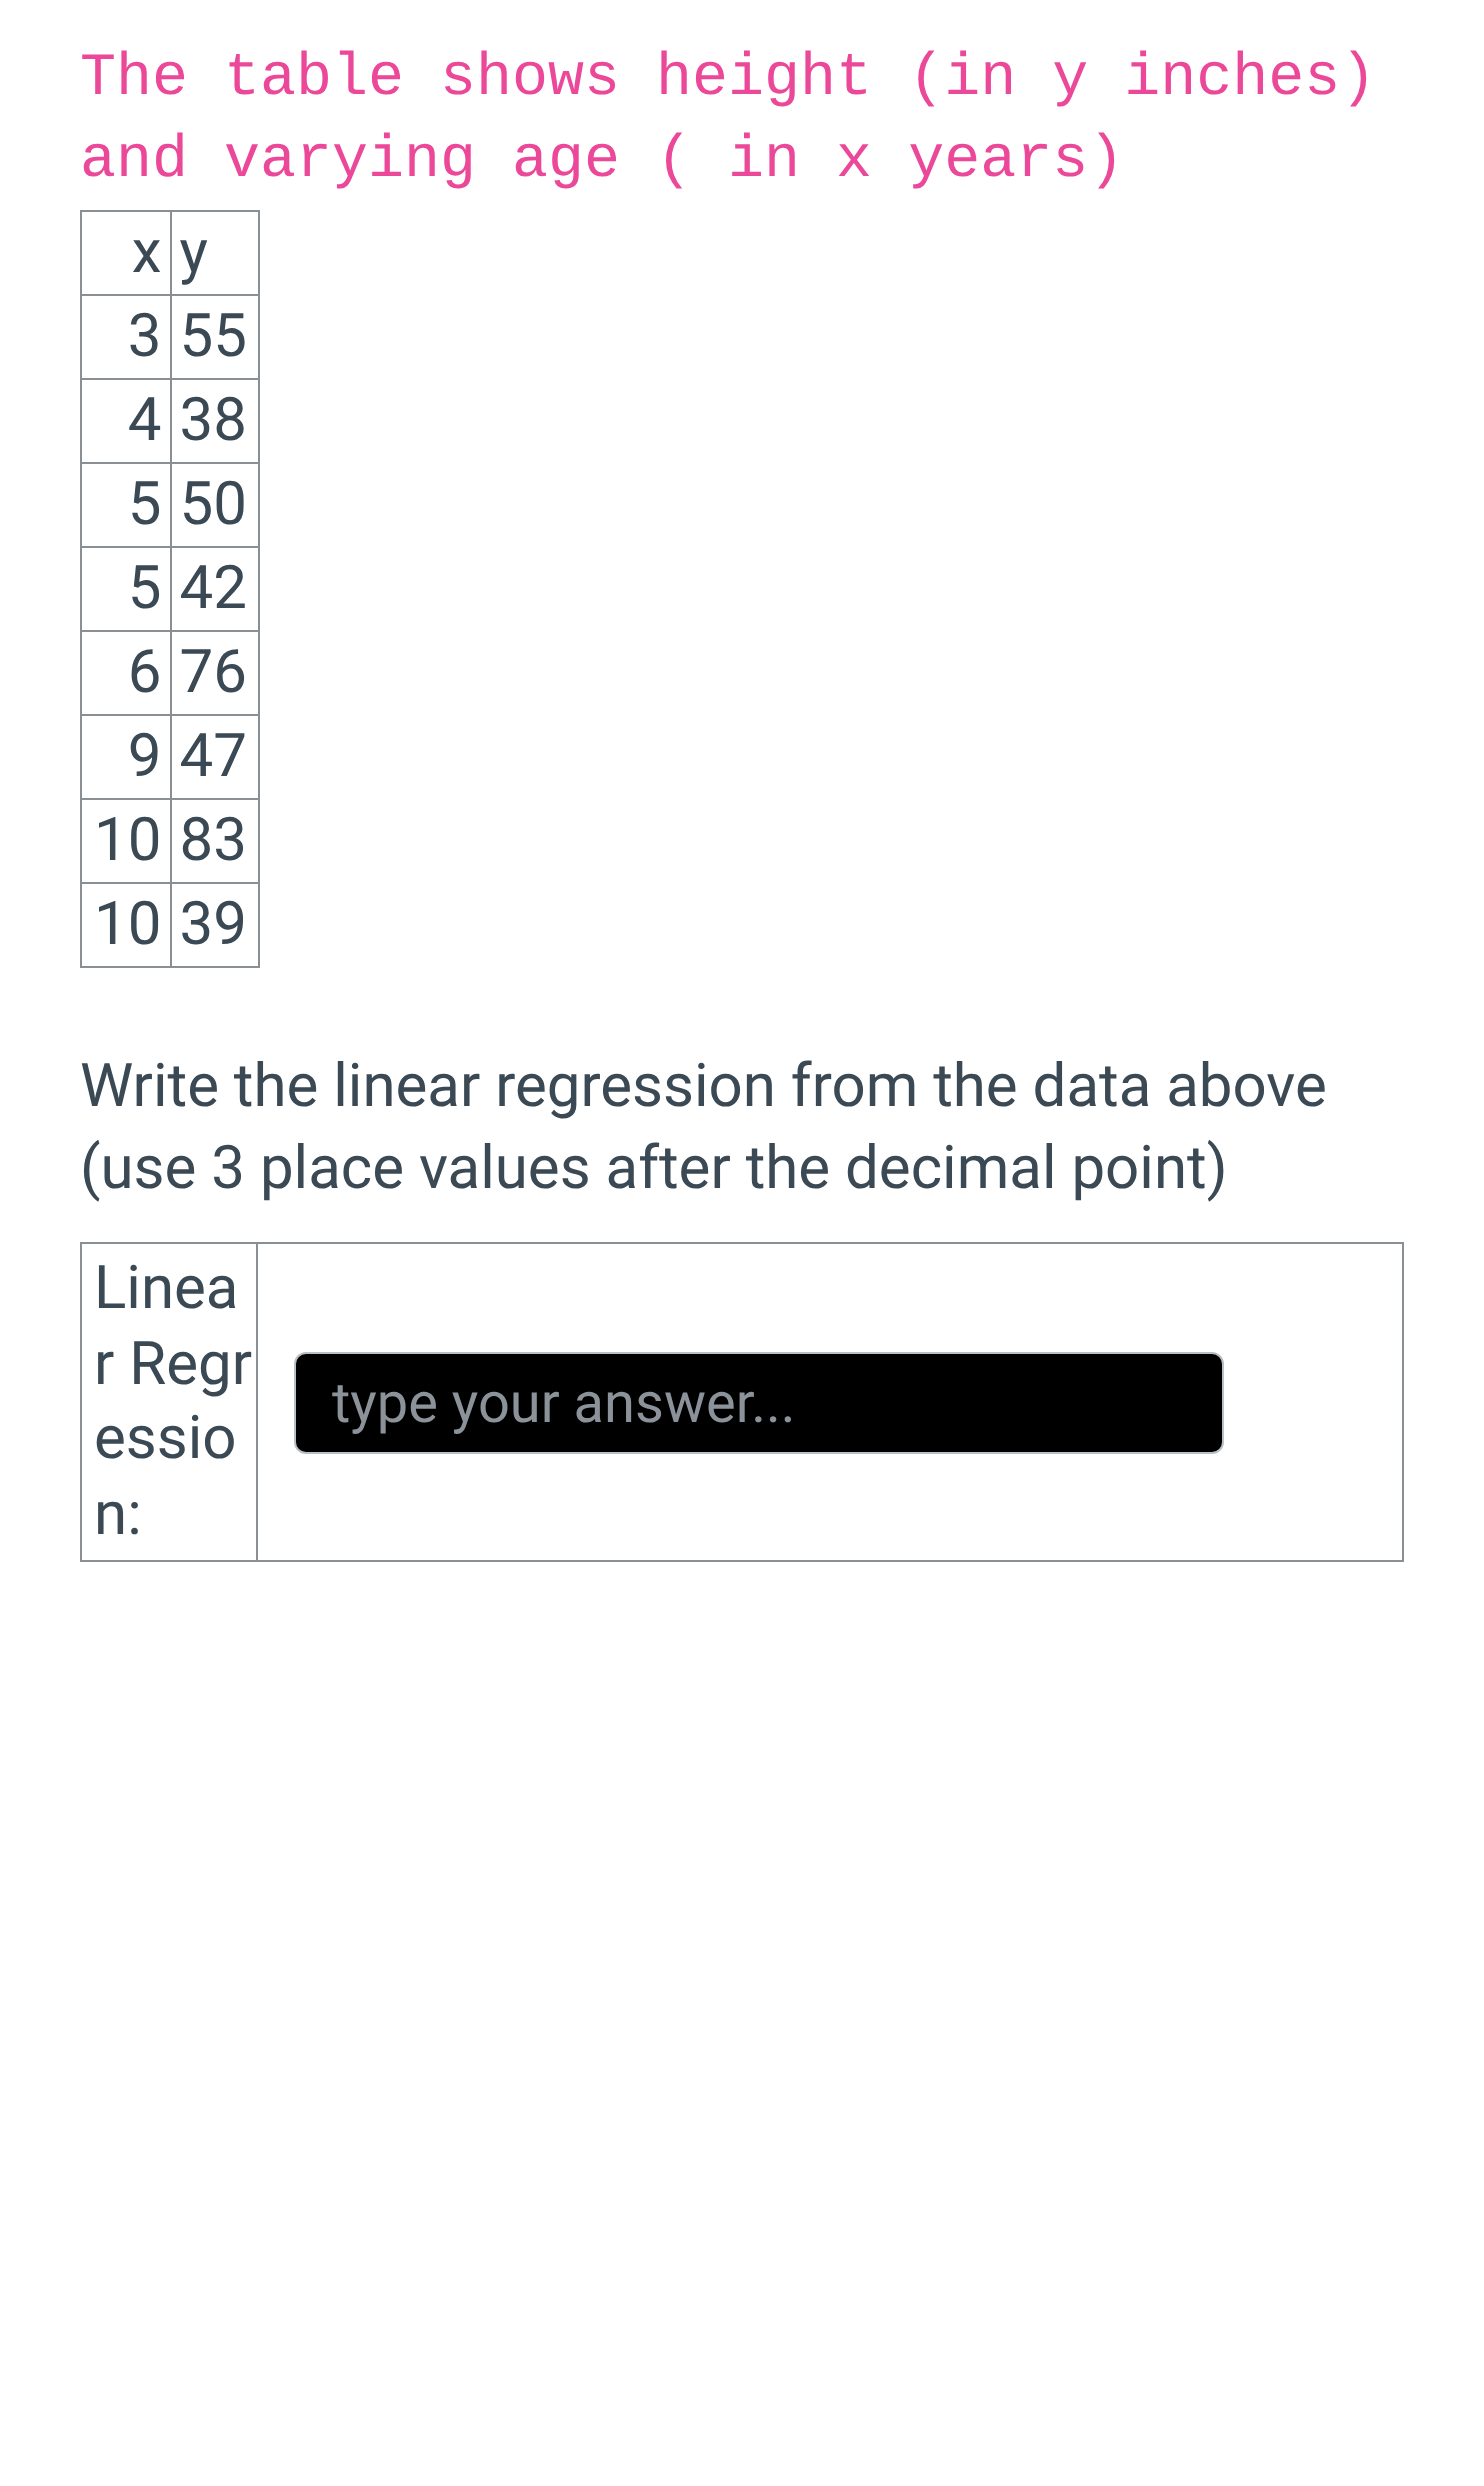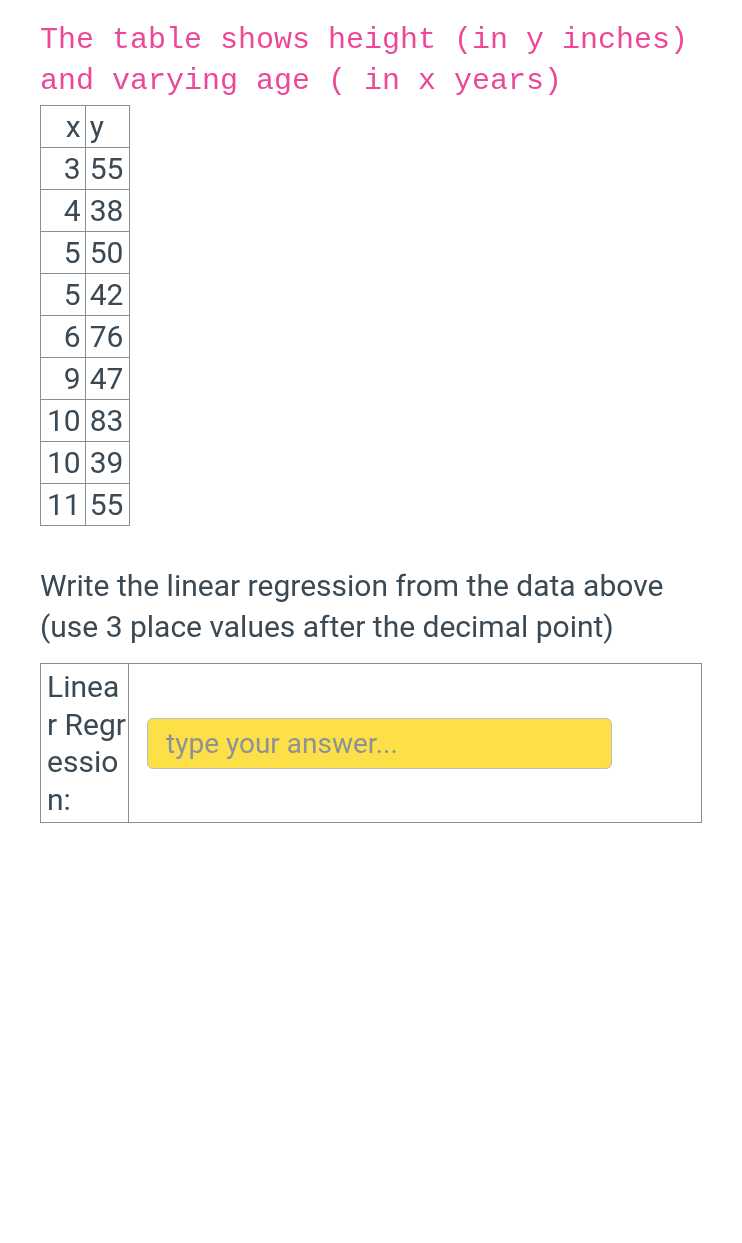--- a/index.html
+++ b/index.html
@@ -73,21 +73,21 @@
     }
     .answer-input {
       width: 100%;
       max-width: 465px;
       font-size: 28px;
       color: #6c757d;
       padding: 8px 18px;
       border: 1px solid #b8bfc5;
       border-radius: 6px;
       font-family: inherit;
-      background: #fde047;
+      background: #000000;
       outline: none;
     }
     .answer-input::placeholder {
       color: #8b9299;
     }
   </style>
 </head>
 <body>
 
 <p class="intro-text">The table shows height (in y inches) and varying age ( in x years)</p>
@@ -123,24 +123,20 @@
         <td class="col-y">47</td>
       </tr>
       <tr>
         <td class="col-x">10</td>
         <td class="col-y">83</td>
       </tr>
       <tr>
         <td class="col-x">10</td>
         <td class="col-y">39</td>
       </tr>
-      <tr>
-        <td class="col-x">11</td>
-        <td class="col-y">55</td>
-      </tr>
     </tbody>
 </table>
 
 <p class="question-text">Write the linear regression from the data above (use 3 place values after the decimal point)</p>
 
 <table class="answer-table">
   <tbody>
       <tr>
     <td class="answer-label-cell">Linear Regression:</td>
     <td class="answer-input-cell">

